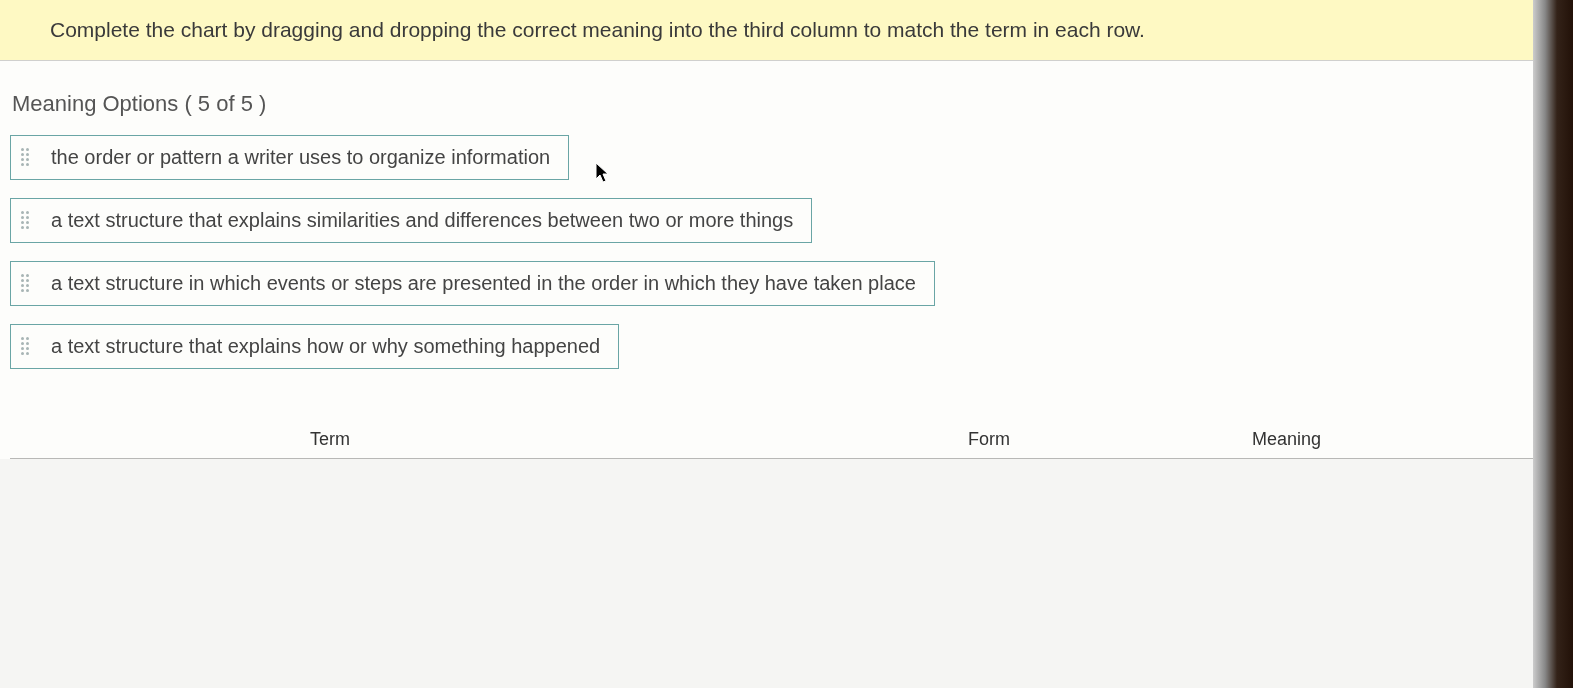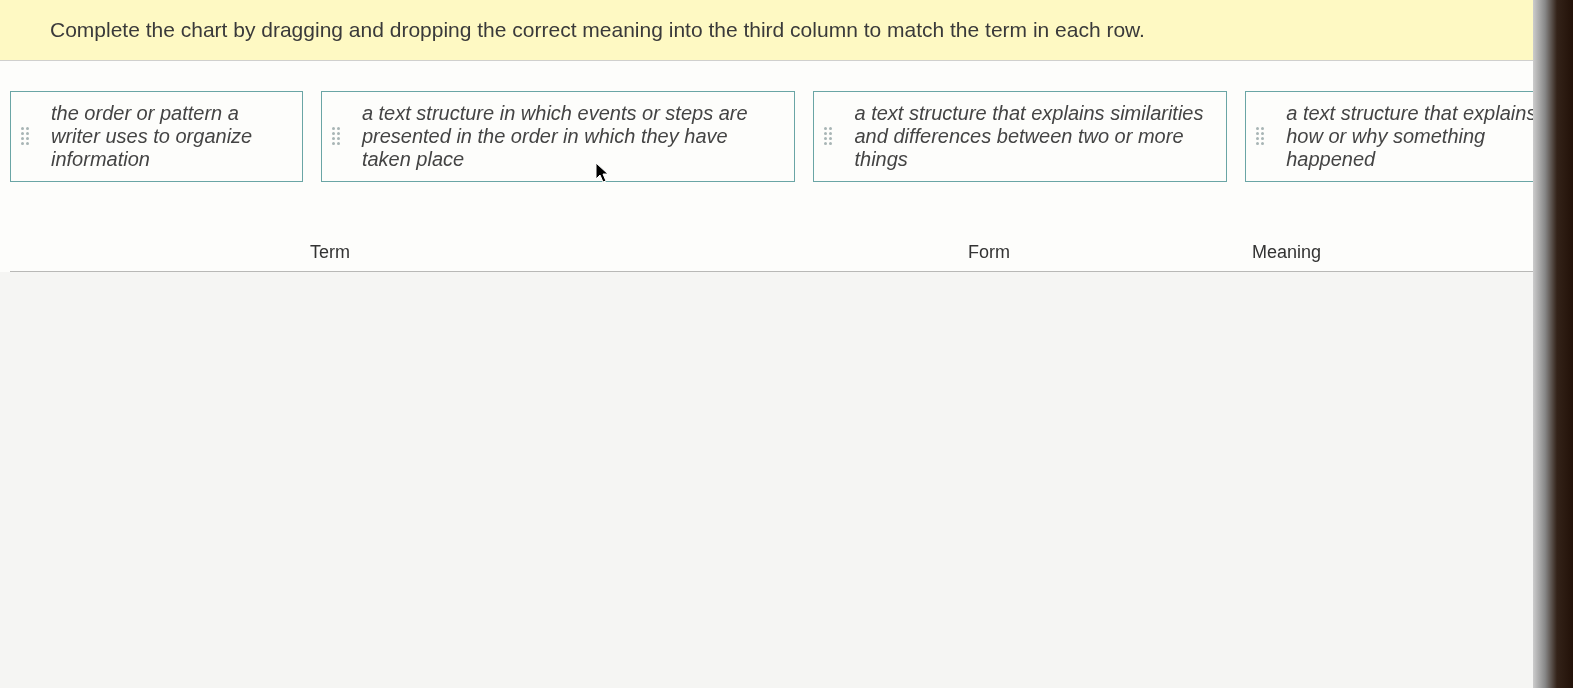--- a/index.html
+++ b/index.html
@@ -27,24 +27,23 @@
       padding: 30px 10px 0 10px;
     }
     .options-label {
       font-size: 22px;
       color: #555;
       margin-bottom: 18px;
       padding-left: 2px;
     }
     .option-list {
       display: flex;
-      flex-direction: row;
+      flex-direction: column;
       gap: 18px;
       margin-bottom: 60px;
-      font-style: italic;
     }
     .draggable-option {
       display: inline-flex;
       align-items: center;
       border: 1px solid #6aa5a5;
       background: #fdfdfb;
       padding: 10px 18px 10px 10px;
       cursor: grab;
       width: fit-content;
     }
@@ -108,20 +107,21 @@
     }
   </style>
 </head>
 <body>
 
 <div class="instruction-bar">
   <span>Complete the chart by dragging and dropping the correct meaning into the third column to match the term in each row.</span>
 </div>
 
 <div class="content-area">
+  <div class="options-label">Meaning Options ( 5 of 5 )</div>
 
   <div class="option-list">
     <div class="draggable-option">
       <div class="drag-handle">
         <span></span>
           <span></span>
           <span></span>
           <span></span>
           <span></span>
           <span></span>
@@ -134,34 +134,34 @@
       <div class="drag-handle">
         <span></span>
           <span></span>
           <span></span>
           <span></span>
           <span></span>
           <span></span>
           <span></span>
           <span></span>
       </div>
-      <span class="option-text">a text structure in which events or steps are presented in the order in which they have taken place</span>
+      <span class="option-text">a text structure that explains similarities and differences between two or more things</span>
     </div>
     <div class="draggable-option">
       <div class="drag-handle">
         <span></span>
           <span></span>
           <span></span>
           <span></span>
           <span></span>
           <span></span>
           <span></span>
           <span></span>
       </div>
-      <span class="option-text">a text structure that explains similarities and differences between two or more things</span>
+      <span class="option-text">a text structure in which events or steps are presented in the order in which they have taken place</span>
     </div>
     <div class="draggable-option">
       <div class="drag-handle">
         <span></span>
           <span></span>
           <span></span>
           <span></span>
           <span></span>
           <span></span>
           <span></span>

